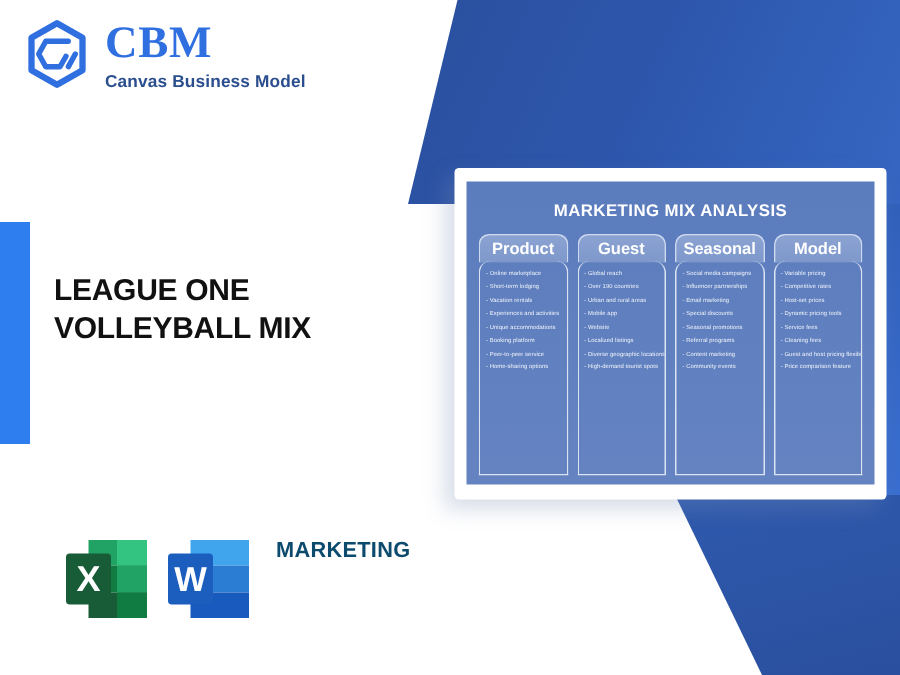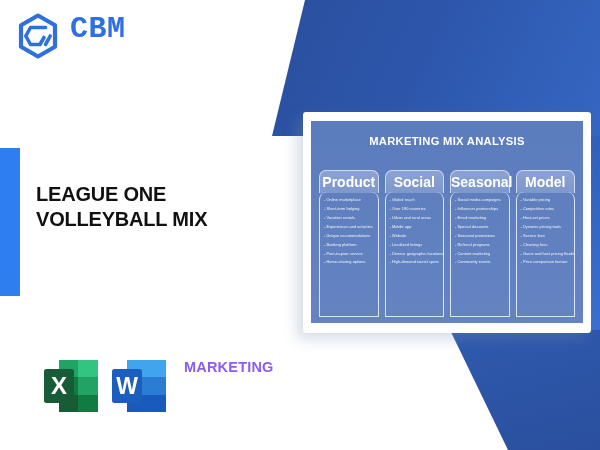--- a/index.html
+++ b/index.html
@@ -31,21 +31,21 @@
     position:absolute; left:0; top:148px; width:20px; height:148px;
     background:#2f7ef0;
   }
 
   
   .logo-wrap { position:absolute; left:14px; top:12px; display:flex; align-items:flex-start; }
   .logo-mark { width:48px; height:48px; flex:none; }
   .logo-text { margin-left:8px; padding-top:2px; }
   .logo-title {
     font-size:30px; font-weight:bold; color:#2f6fe0; letter-spacing:.5px;
-    line-height:1; font-family:Liberation Mono, monospace;
+    line-height:1; font-family:Liberation Serif, serif;
   }
   .logo-sub {
     font-size:11.5px; font-weight:bold; color:#2b4f8e; margin-top:5px;
     letter-spacing:.1px; font-family:"Liberation Sans", sans-serif;
   }
 
   
   .headline {
     position:absolute; left:36px; top:182px; width:268px;
     font-size:20px; font-weight:bold; color:#111111;
@@ -53,21 +53,21 @@
   }
   .headline div { white-space:nowrap; }
 
   
   .bottom-row { position:absolute; left:40px; top:355px; display:flex; align-items:flex-start; }
   .office-icons { display:flex; align-items:flex-start; }
   .xl-icon, .wd-icon { width:62px; height:62px; flex:none; }
   .wd-icon { margin-left:6px; }
   .caption {
     margin-left:14px; padding-top:2px;
-    font-size:14.5px; font-weight:bold; color:#8b5cf6; line-height:1.38;
+    font-size:14.5px; font-weight:bold; color:#0c4a6e; line-height:1.38;
     letter-spacing:.2px;
   }
   .caption div { white-space:nowrap; }
 
   
   .mix-card {
     position:absolute; left:303px; top:112px; width:288px; height:221px;
     background:#ffffff;
     border-radius:3px;
     padding:9px 8px 10px 8px;
@@ -76,30 +76,30 @@
   }
   .mix-inner {
     width:100%; height:100%;
     background:linear-gradient(180deg,#5b7cbd 0%,#6583c1 100%);
     box-sizing:border-box;
     padding:8px 8px 6px 8px;
     display:flex; flex-direction:column;
   }
   .mix-title {
     text-align:center; color:#ffffff; font-weight:bold;
-    font-size:11.2px; letter-spacing:.3px; margin:6px 0 23px 0;
+    font-size:11.2px; letter-spacing:.3px; margin:6px 0 9px 0;
   }
   .mix-cols { display:flex; gap:6px; flex:1; }
   .mix-col { flex:1; display:flex; flex-direction:column; min-width:0; }
   .col-head {
     background:linear-gradient(180deg,#8ba3d2 0%,#7e98cb 100%);
     border:1px solid #cdd9ee;
     border-bottom:none;
     border-radius:7px 7px 0 0;
-    color:#ffffff; font-weight:bold; font-size:14px;
+    color:#ffffff; font-weight:bold; font-size:11px;
     text-align:center; padding:3.2px 0 3px 0;
   }
   .col-body {
     flex:1;
     border:1px solid #dbe4f3;
     border-top:none;
     border-radius:8px 8px 0 0;
     margin-top:-1px;
     padding:5px 3px 2px 4px;
     box-sizing:border-box;
@@ -125,20 +125,21 @@
   <div class="logo-wrap">
     <span class="logo-mark">
       <svg viewBox="0 0 48 48" width="48" height="48" aria-hidden="true">
         <path d="M24 3.5 L41 13.2 L41 34.8 L24 44.5 L7 34.8 L7 13.2 Z" fill="none" stroke="#2f6fe0" stroke-width="4.2" stroke-linejoin="round"></path>
         <path d="M31.5 15.5 L16.5 15.5 L11.8 24 L16.5 32.5 L26 32.5 L30 25.5" fill="none" stroke="#2f6fe0" stroke-width="3.6" stroke-linecap="round" stroke-linejoin="round"></path>
         <path d="M36.2 24 L31.6 32.4" fill="none" stroke="#2f6fe0" stroke-width="3.6" stroke-linecap="round"></path>
       </svg>
     </span>
     <div class="logo-text">
       <div class="logo-title">CBM</div>
+      <div class="logo-sub">Canvas Business Model</div>
     </div>
   </div>
 
   <div class="headline">
     <div>LEAGUE ONE</div>
     <div>VOLLEYBALL MIX</div>
   </div>
 
   <div class="bottom-row">
     <div class="office-icons">
@@ -184,21 +185,21 @@
               <li>Experiences and activities</li>
               <li>Unique accommodations</li>
               <li>Booking platform</li>
               <li>Peer-to-peer service</li>
               <li>Home-sharing options</li>
             </ul>
           </div>
         </div>
 
         <div class="mix-col">
-          <div class="col-head">Social</div>
+          <div class="col-head">Guest</div>
           <div class="col-body">
             <ul>
               <li>Global reach</li>
               <li>Over 190 countries</li>
               <li>Urban and rural areas</li>
               <li>Mobile app</li>
               <li>Website</li>
               <li>Localized listings</li>
               <li>Diverse geographic locations</li>
               <li>High-demand tourist spots</li>

